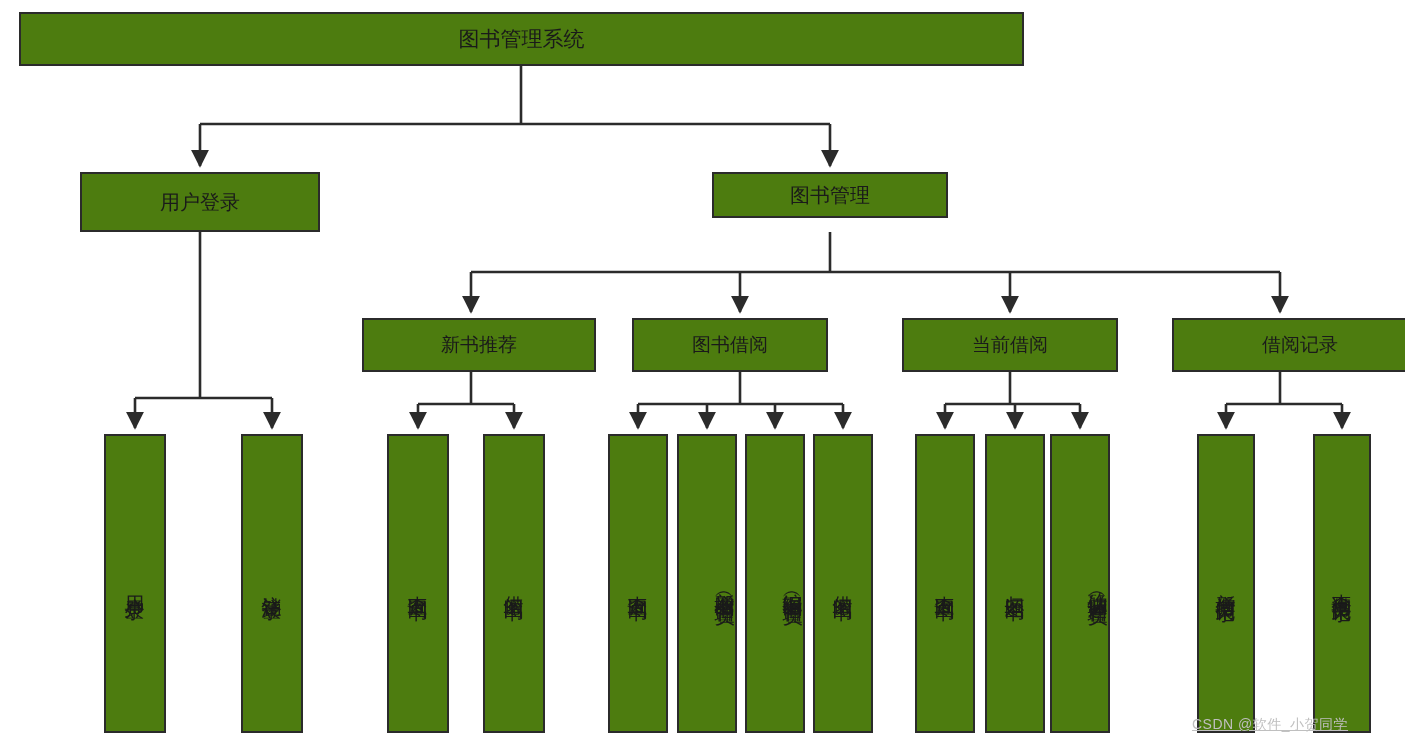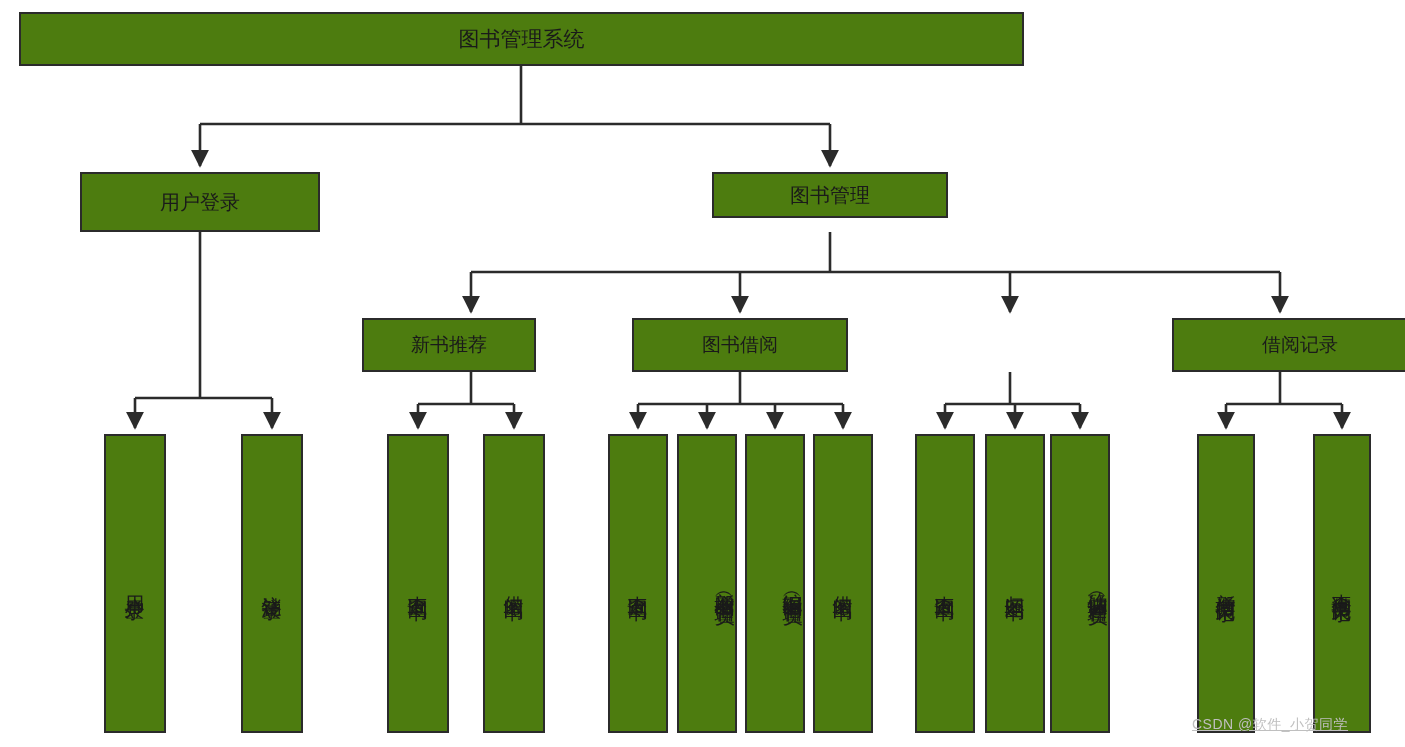--- a/index.html
+++ b/index.html
@@ -123,22 +123,23 @@
       <path d="M 1226 404 L 1226 428" marker-end="url(#arrow)"></path>
       <path d="M 1342 404 L 1342 428" marker-end="url(#arrow)"></path>
     </g>
   </svg>
 
   <div class="node root" style="left: 19px; top: 12px; width: 1005px; height: 54px;">图书管理系统</div>
 
   <div class="node level1" style="left: 80px; top: 172px; width: 240px; height: 60px;">用户登录</div>
   <div class="node level1" style="left: 712px; top: 172px; width: 236px; height: 46px;">图书管理</div>
 
-  <div class="node level2" style="left: 362px; top: 318px; width: 174px; height: 54px;">新书推荐</div>
-  <div class="node level2" style="left: 632px; top: 318px; width: 216px; height: 54px;">图书借阅</div>
+  <div class="node level2" style="left: 362px; top: 318px; width: 234px; height: 54px;">新书推荐</div>
+  <div class="node level2" style="left: 632px; top: 318px; width: 196px; height: 54px;">图书借阅</div>
+  <div class="node level2" style="left: 902px; top: 318px; width: 216px; height: 54px;">当前借阅</div>
   <div class="node level2" style="left: 1172px; top: 318px; width: 256px; height: 54px;">借阅记录</div>
 
   <div class="node leaf vcenter" style="left: 104px; top: 434px; width: 62px; height: 299px;">用户登录</div>
   <div class="node leaf vcenter" style="left: 241px; top: 434px; width: 62px; height: 299px;">注销登录</div>
   <div class="node leaf vcenter" style="left: 387px; top: 434px; width: 62px; height: 299px;">查询图书</div>
   <div class="node leaf vcenter" style="left: 483px; top: 434px; width: 62px; height: 299px;">借阅图书</div>
   <div class="node leaf vcenter" style="left: 608px; top: 434px; width: 60px; height: 299px;">查询图书</div>
   <div class="node leaf" style="left: 677px; top: 434px; width: 60px; height: 299px;">新增图书（管理员）</div>
   <div class="node leaf" style="left: 745px; top: 434px; width: 60px; height: 299px;">编辑图书（管理员）</div>
   <div class="node leaf vcenter" style="left: 813px; top: 434px; width: 60px; height: 299px;">借阅图书</div>

